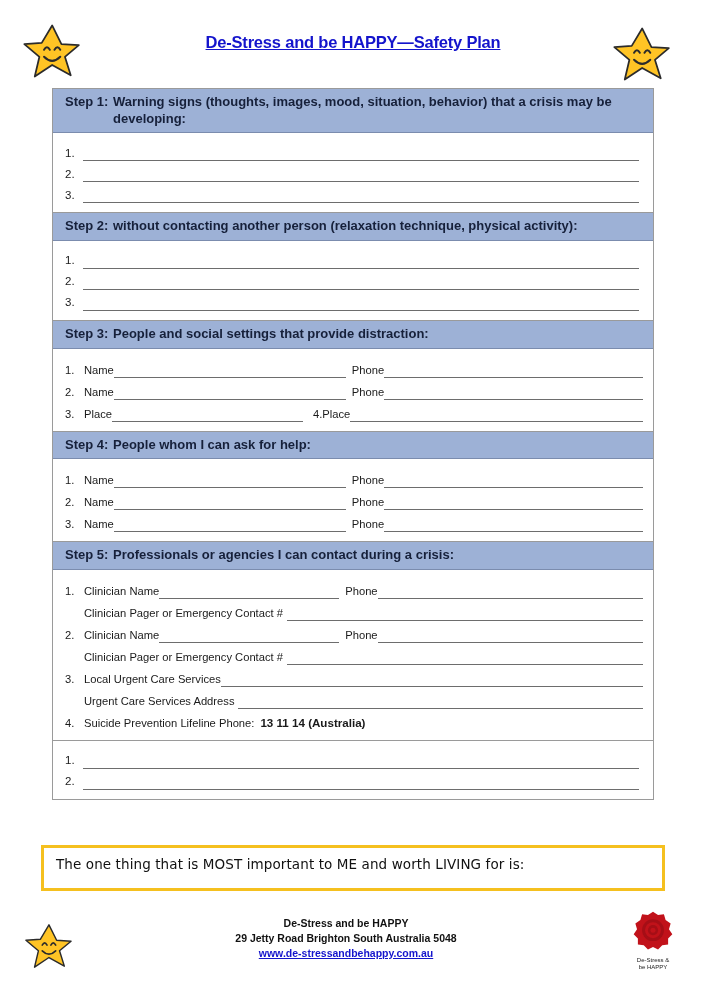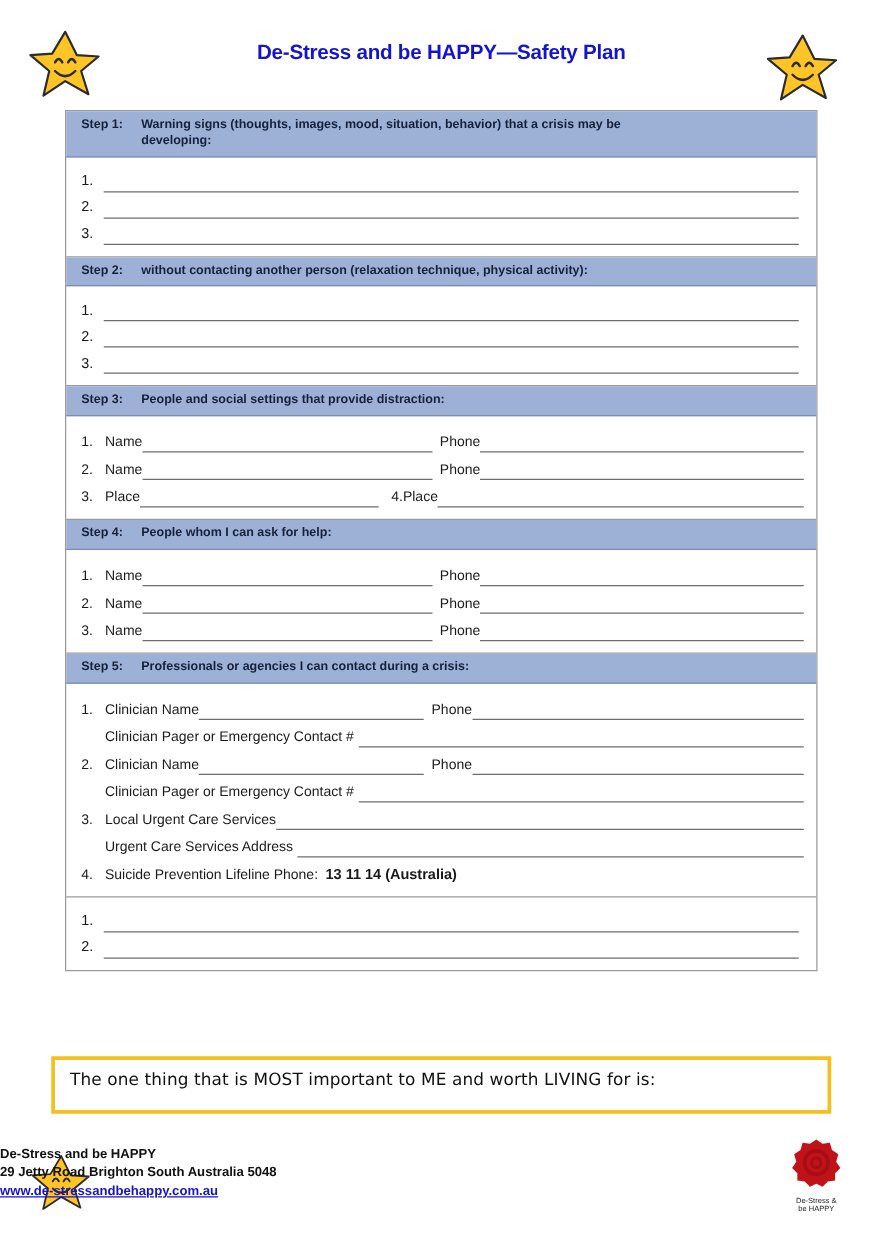--- a/index.html
+++ b/index.html
@@ -35,20 +35,21 @@
 
   .doc-title {
     position: absolute;
     left: 0;
     top: 33px;
     width: 706px;
     text-align: center;
     font-size: 16.5px;
     font-weight: bold;
     color: #1414cc;
+    text-decoration: underline;
     letter-spacing: -0.2px;
   }
 
   
   .plan-table {
     position: absolute;
     left: 52px;
     top: 88px;
     width: 602px;
     border: 1px solid #9a9a9a;
@@ -59,21 +60,21 @@
     border-bottom: 1px solid #9a9a9a;
   }
   .step-block:last-child { border-bottom: none; }
 
   .step-head {
     background: #9db1d6;
     border-bottom: 1px solid #7b8cae;
     padding: 5px 0 5px 0;
     display: flex;
     align-items: flex-start;
-    font-size: 10px;
+    font-size: 13px;
     font-weight: bold;
     color: #16203a;
     line-height: 1.28;
   }
   .step-label {
     flex: 0 0 60px;
     padding-left: 12px;
     box-sizing: border-box;
   }
   .step-title {
@@ -172,20 +173,21 @@
     padding: 8px 0 0 12px;
     letter-spacing: 0.1px;
   }
 
   
   .footer {
     position: absolute;
     left: 0;
     top: 916px;
     width: 692px;
+    text-align: center;
     font-size: 10.5px;
     font-weight: bold;
     line-height: 1.42;
     color: #111111;
   }
   .footer a, .footer .url {
     color: #1414cc;
     text-decoration: underline;
   }
 

